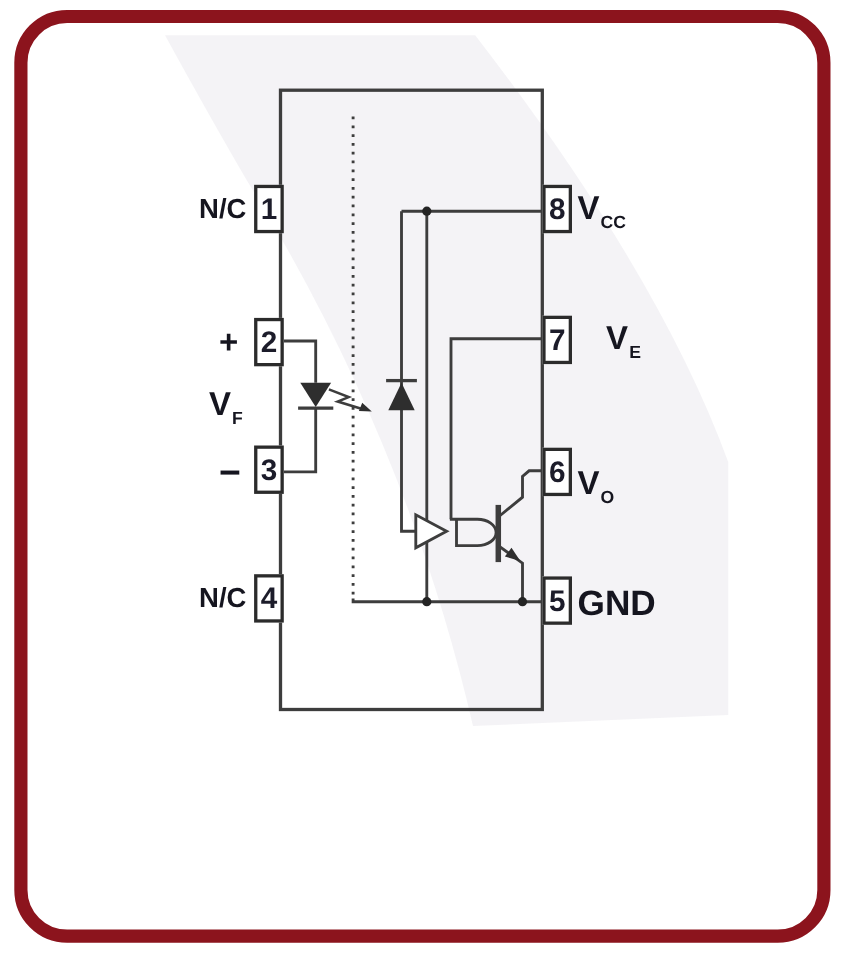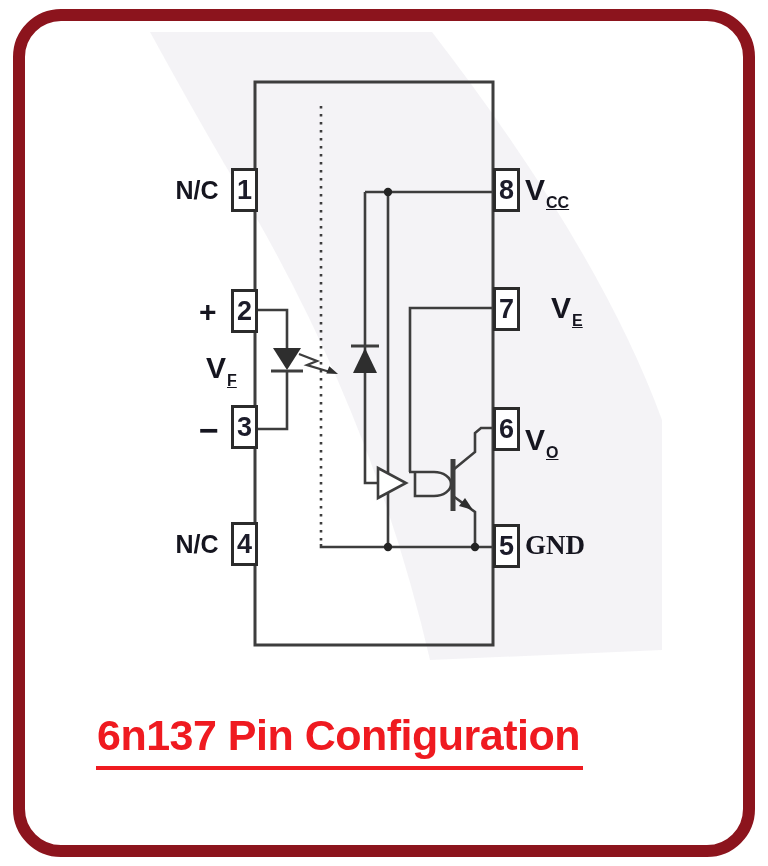--- a/index.html
+++ b/index.html
@@ -29,25 +29,25 @@
   .whitefill{fill:#ffffff;stroke:var(--c-stroke);stroke-width:2.6;}
   .dot{fill:#242424;}
   .band{fill:var(--c-band);opacity:0.85;}
   .pinbox{
     position:absolute;width:27px;height:44px;box-sizing:border-box;
     border:3px solid var(--c-box);background:#fff;
     display:flex;align-items:center;justify-content:center;
   }
   .pinnum{font-size:27px;font-weight:700;color:#1C1C2A;line-height:1;}
   .lbl{position:absolute;font-weight:700;color:var(--c-text);line-height:1;white-space:nowrap;}
-  .nc{font-size:25px;width:54px;text-align:center;}
+  .nc{font-size:25px;width:54px;text-align:right;}
   .sign{font-size:30px;font-weight:900;}
   .vlbl{font-size:30px;}
-  .sub{font-size:16px;font-weight:700;vertical-align:-8px;margin-left:1px;text-decoration:underline;}
-  .gndlbl{font-size:27px;font-family:Liberation Serif, serif;}
+  .sub{font-size:16px;font-weight:700;vertical-align:-8px;margin-left:1px;}
+  .gndlbl{font-size:32px;}
   .title{
     position:absolute;left:96px;top:711px;
     font-size:43px;font-weight:800;letter-spacing:-0.5px;
     color:var(--c-title);border-bottom:4px solid var(--c-title);
     padding:0 3px 6px 1px;width:fit-content;
   }
 </style>
 </head>
 <body>
 
@@ -115,36 +115,35 @@
   </div>
   <div class="pinbox" style="left:493px;top:407px">
     <span class="pinnum">6</span>
   </div>
   <div class="pinbox" style="left:493px;top:524px">
     <span class="pinnum">5</span>
   </div>
 
   <div class="lbl nc" style="left:170px;top:178px">N/C</div>
   <div class="lbl sign" style="left:199px;top:297px">+</div>
-  <div class="lbl vlbl" style="left:206px;top:353px">
+  <div class="lbl vlbl" style="left:190px;top:353px">
     <span>V</span><span class="sub">F</span>
   </div>
   <div class="lbl sign" style="left:199px;top:413px;font-size:34px">−</div>
   <div class="lbl nc" style="left:170px;top:532px">N/C</div>
 
   <div class="lbl vlbl" style="left:525px;top:175px">
     <span>V</span><span class="sub">CC</span>
   </div>
   <div class="lbl vlbl" style="left:551px;top:293px">
     <span>V</span><span class="sub">E</span>
   </div>
   <div class="lbl vlbl" style="left:525px;top:425px">
     <span>V</span><span class="sub">O</span>
   </div>
   <div class="lbl gndlbl" style="left:525px;top:532px">
     <span>GND</span><span class="sub"></span>
   </div>
 
   <div class="card-border"></div>
 
-  <div class="title">6n137 Pin Configuration</div>
 
 </div>
 
 </body></html>

